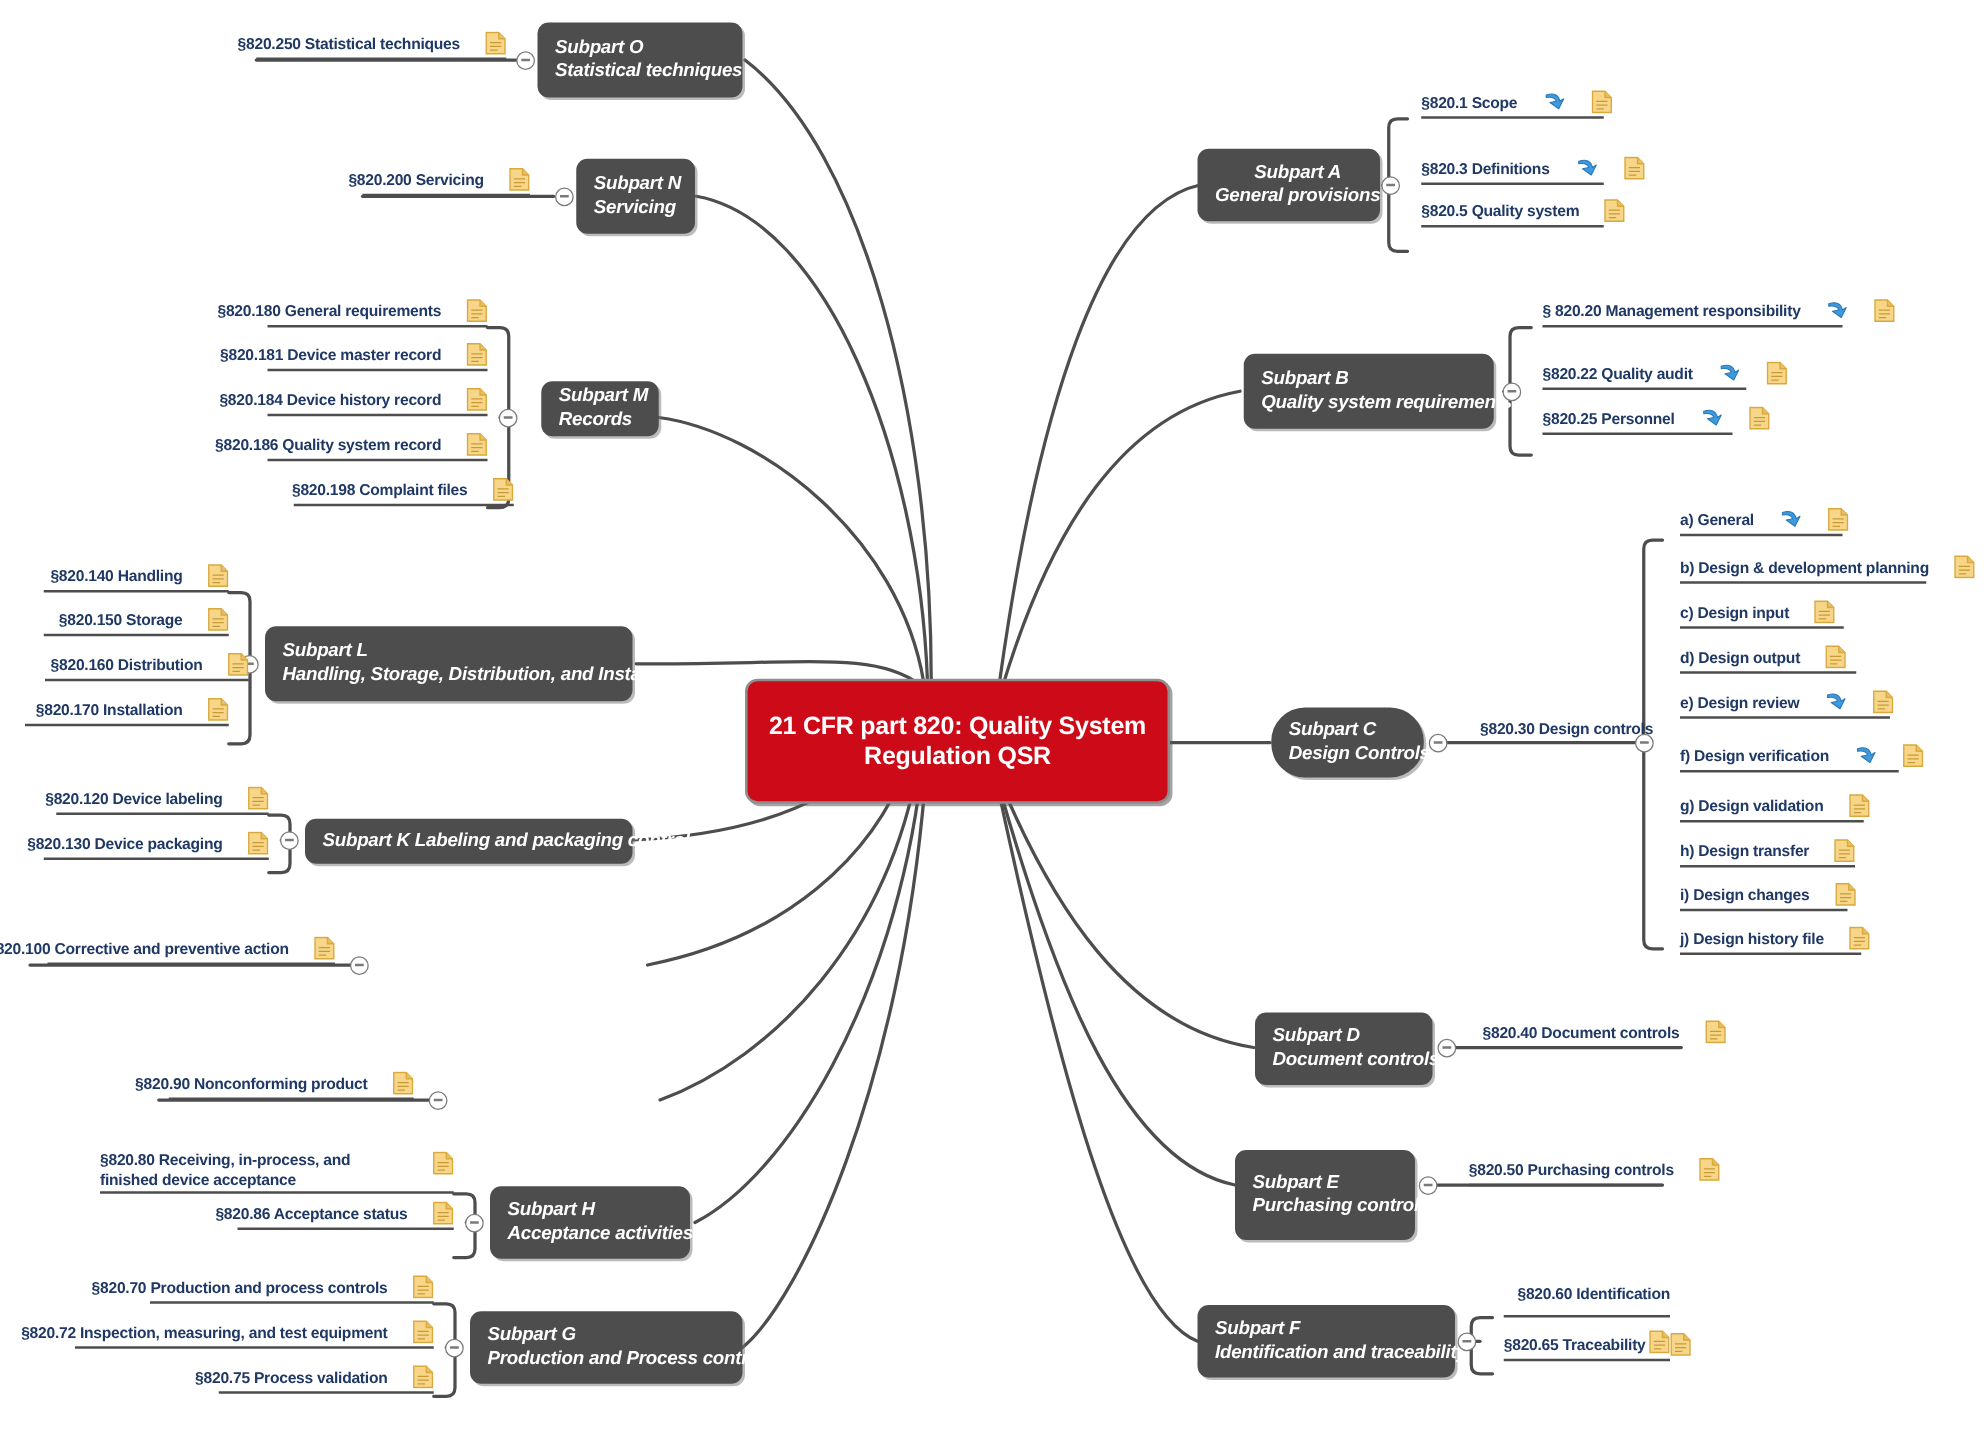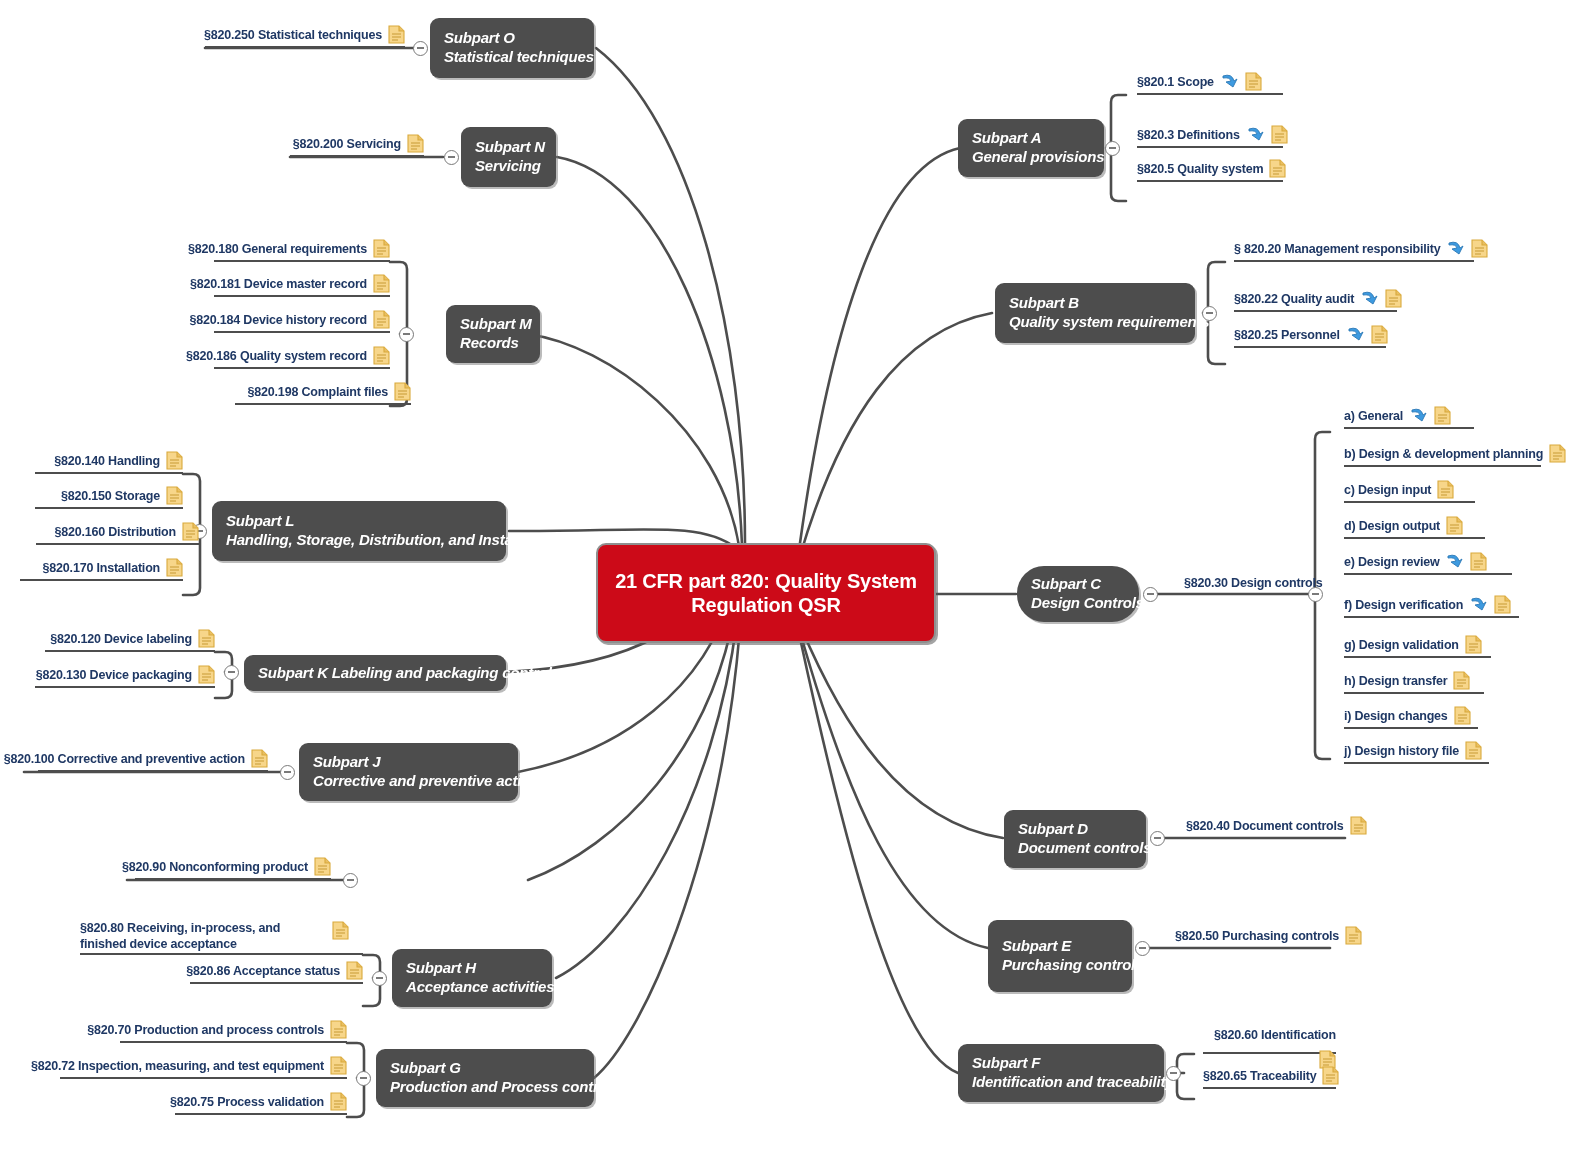--- a/index.html
+++ b/index.html
@@ -50,21 +50,21 @@
     padding:7px 14px;
     box-sizing:border-box;
     box-shadow:2px 2px 0 rgba(120,120,120,.5);
   }
   .subpart .ln{display:block;white-space:nowrap;font-style:italic;}
   
   .leaf{
     position:absolute;
     display:flex;
     align-items:flex-end;
-    gap:6px;
+    gap:20px;
     box-sizing:border-box;
     border-bottom:2.5px solid #4d4d4d;
     padding-bottom:2px;
     white-space:nowrap;
   }
   .leaf.ralign{justify-content:flex-end;}
   .leaf.lalign{justify-content:flex-start;}
   .leaf .lbl{
     color:#1f3864;
     font-size:12.5px;
@@ -188,21 +188,21 @@
     <span class="lbl">§820.200 Servicing</span>
     <span class="ico"><svg width="17" height="19" viewBox="0 0 17 19">
           <path d="M1 1h10l5 5v12H1z" fill="#f7d68a" stroke="#d9a93c" stroke-width="1.1"></path>
           <path d="M11 1v5h5" fill="#e9bf63" stroke="#d9a93c" stroke-width="1.1"></path>
           <g stroke="#c79a35" stroke-width="1">
             <path d="M4 9h9M4 12h9M4 15h6"></path>
           </g>
         </svg></span>
   </div>
 
-  <div class="subpart" style="left:446px;top:305px;width:94px;height:58px;">
+  <div class="subpart" style="left:433px;top:305px;width:94px;height:44px;">
     <div>
         <span class="ln">Subpart M</span>
     <span class="ln">Records</span>
       </div>
   </div>
   <div class="bullet" style="left:399px;top:327px;"></div>
   <div class="leaf ralign" style="left:214px;top:234px;width:176px;height:28px;">
     <span class="lbl">§820.180 General requirements</span>
     <span class="ico"><svg width="17" height="19" viewBox="0 0 17 19">
           <path d="M1 1h10l5 5v12H1z" fill="#f7d68a" stroke="#d9a93c" stroke-width="1.1"></path>
@@ -321,26 +321,20 @@
     <span class="lbl">§820.130 Device packaging</span>
     <span class="ico"><svg width="17" height="19" viewBox="0 0 17 19">
           <path d="M1 1h10l5 5v12H1z" fill="#f7d68a" stroke="#d9a93c" stroke-width="1.1"></path>
           <path d="M11 1v5h5" fill="#e9bf63" stroke="#d9a93c" stroke-width="1.1"></path>
           <g stroke="#c79a35" stroke-width="1">
             <path d="M4 9h9M4 12h9M4 15h6"></path>
           </g>
         </svg></span>
   </div>
 
-  <div class="subpart" style="left:299px;top:743px;width:219px;height:58px;">
-    <div>
-        <span class="ln">Subpart J</span>
-    <span class="ln">Corrective and preventive action</span>
-      </div>
-  </div>
   <div class="bullet" style="left:280px;top:765px;"></div>
   <div class="leaf ralign" style="left:38px;top:744px;width:230px;height:28px;">
     <span class="lbl">§820.100 Corrective and preventive action</span>
     <span class="ico"><svg width="17" height="19" viewBox="0 0 17 19">
           <path d="M1 1h10l5 5v12H1z" fill="#f7d68a" stroke="#d9a93c" stroke-width="1.1"></path>
           <path d="M11 1v5h5" fill="#e9bf63" stroke="#d9a93c" stroke-width="1.1"></path>
           <g stroke="#c79a35" stroke-width="1">
             <path d="M4 9h9M4 12h9M4 15h6"></path>
           </g>
         </svg></span>
@@ -417,21 +411,21 @@
     <span class="lbl">§820.75 Process validation</span>
     <span class="ico"><svg width="17" height="19" viewBox="0 0 17 19">
           <path d="M1 1h10l5 5v12H1z" fill="#f7d68a" stroke="#d9a93c" stroke-width="1.1"></path>
           <path d="M11 1v5h5" fill="#e9bf63" stroke="#d9a93c" stroke-width="1.1"></path>
           <g stroke="#c79a35" stroke-width="1">
             <path d="M4 9h9M4 12h9M4 15h6"></path>
           </g>
         </svg></span>
   </div>
 
-  <div class="subpart" style="left:958px;top:119px;width:146px;height:58px;">
+  <div class="subpart" style="left:958px;top:119px;width:146px;height:58px;text-align:center;">
     <div>
         <span class="ln">Subpart A</span>
     <span class="ln">General provisions</span>
       </div>
   </div>
   <div class="bullet" style="left:1105px;top:141px;"></div>
   <div class="leaf lalign" style="left:1137px;top:69px;width:146px;height:26px;">
     <span class="lbl">§820.1 Scope</span>
     <span class="ico"><svg width="19" height="19" viewBox="0 0 19 19">
           <path d="M3 4 Q12 1 14 9 L17 7 L13 15 L6 10 L11 9 Q10 5 3 6 Z" fill="#3d9ae0" stroke="#2b78b5" stroke-width="0.9" stroke-linejoin="round"></path>

